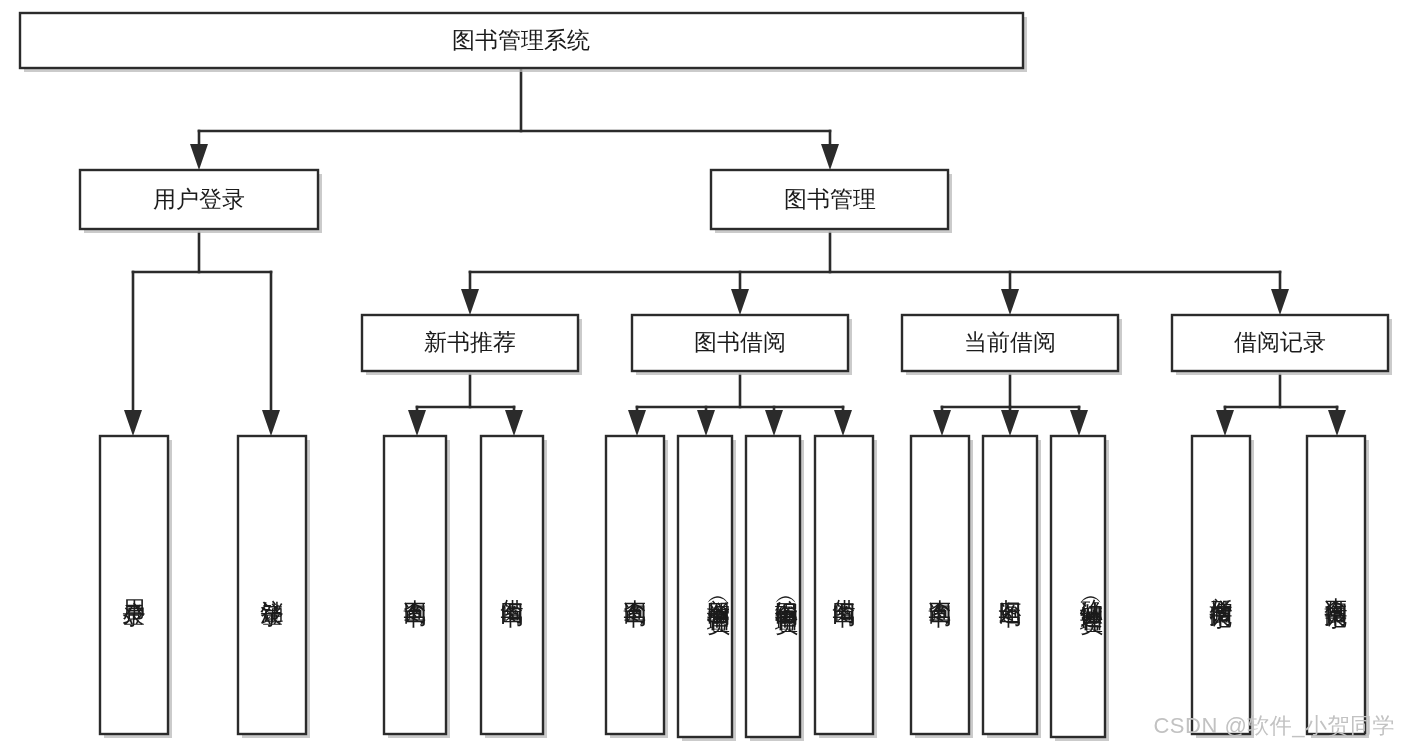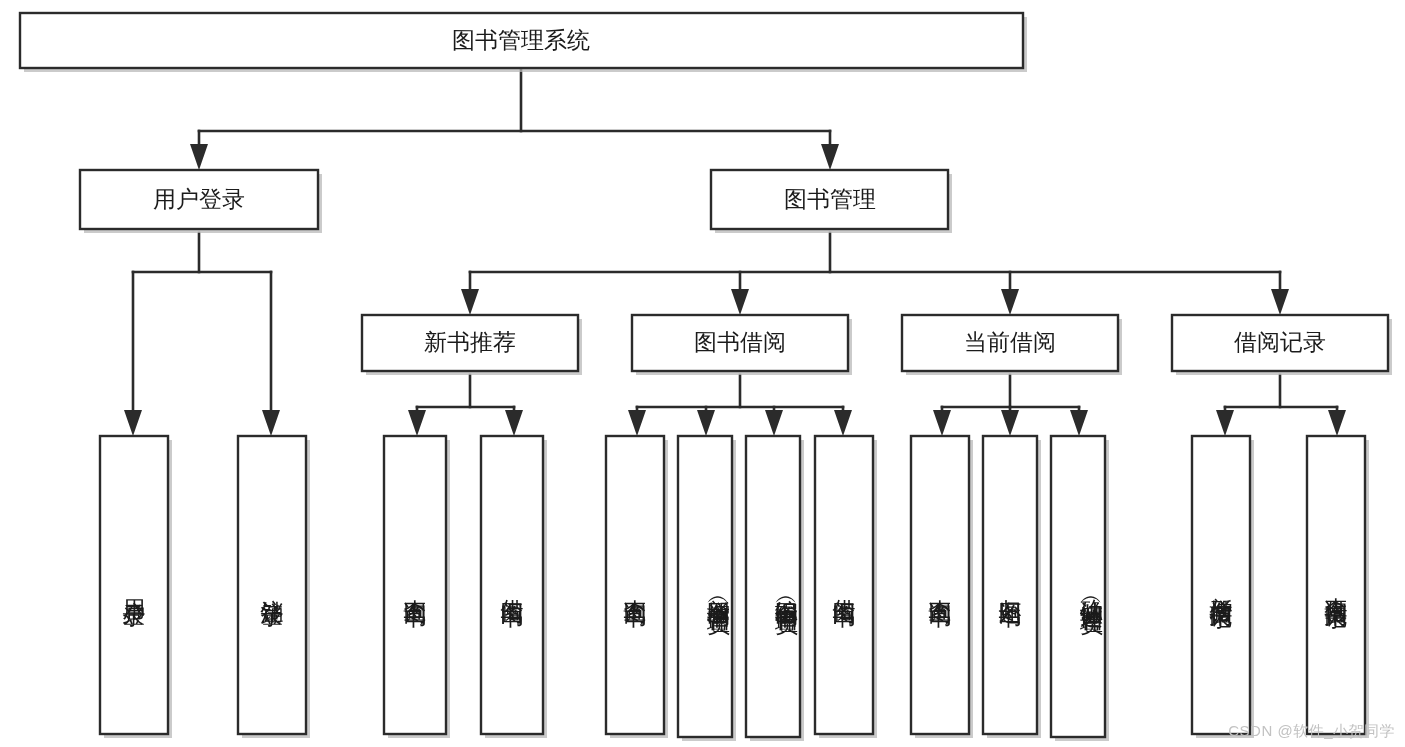--- a/index.html
+++ b/index.html
@@ -65,21 +65,21 @@
     justify-content: center;
     text-align: center;
     white-space: pre;
     pointer-events: none;
   }
   #watermark {
     position: absolute;
     right: 10px;
     bottom: 6px;
     font-family: "Liberation Sans", "DejaVu Sans", sans-serif;
-    font-size: 15px;
+    font-size: 22px;
     color: #c2c2c2;
     letter-spacing: 0.5px;
     white-space: nowrap;
   }
 </style>
 </head>
 <body>
 
 <div id="diagram-root">
 

